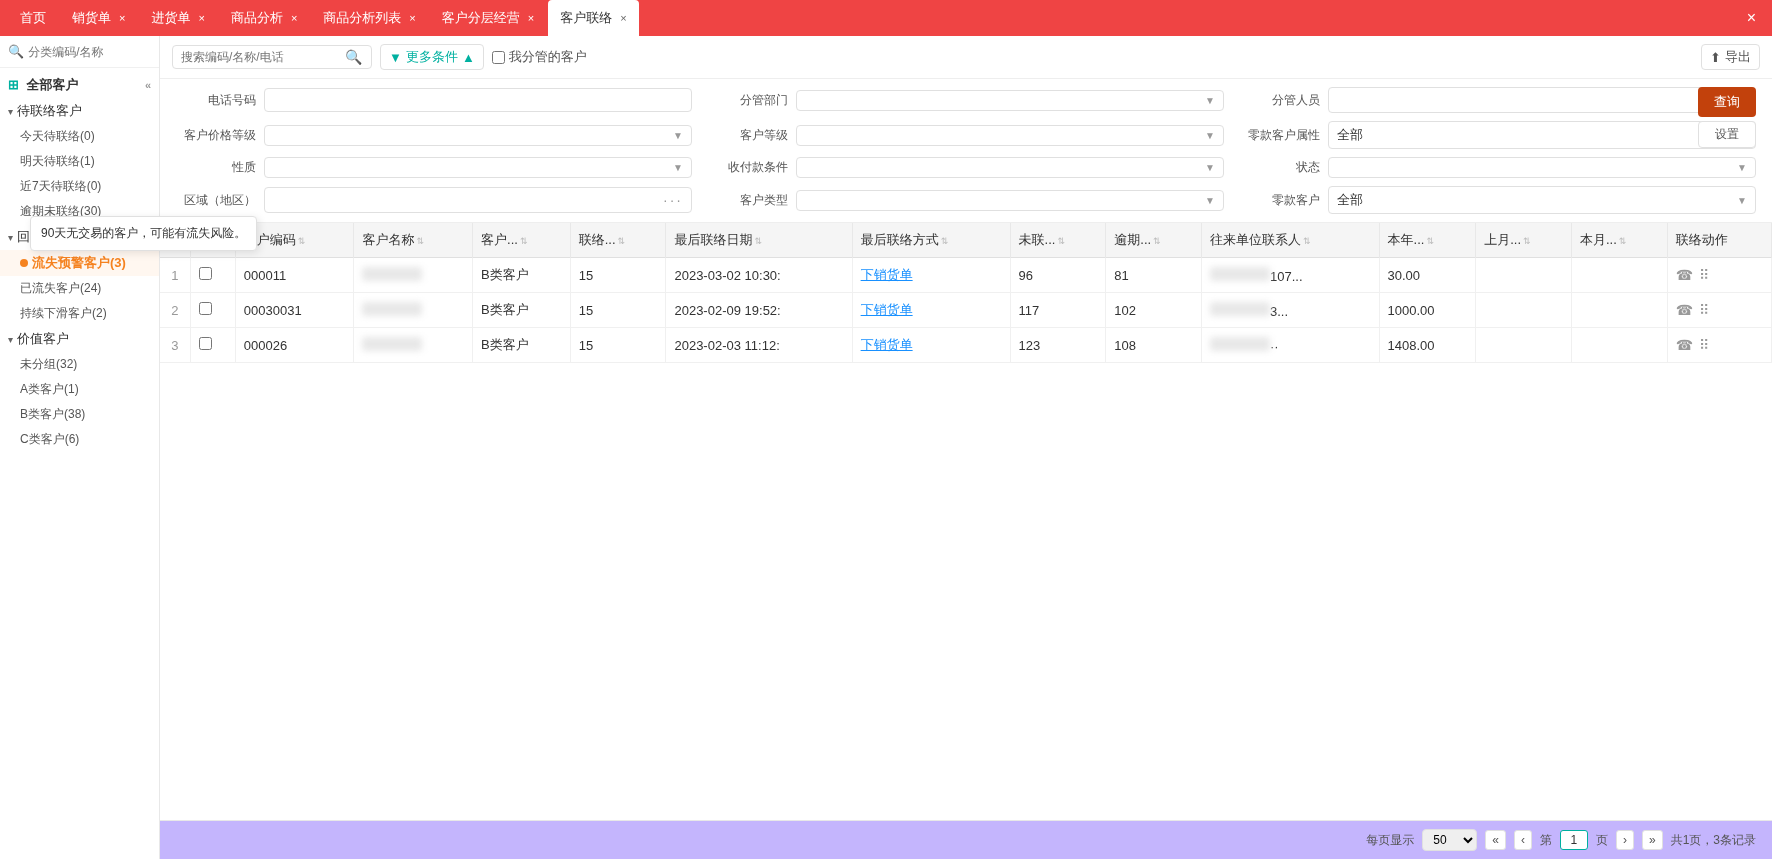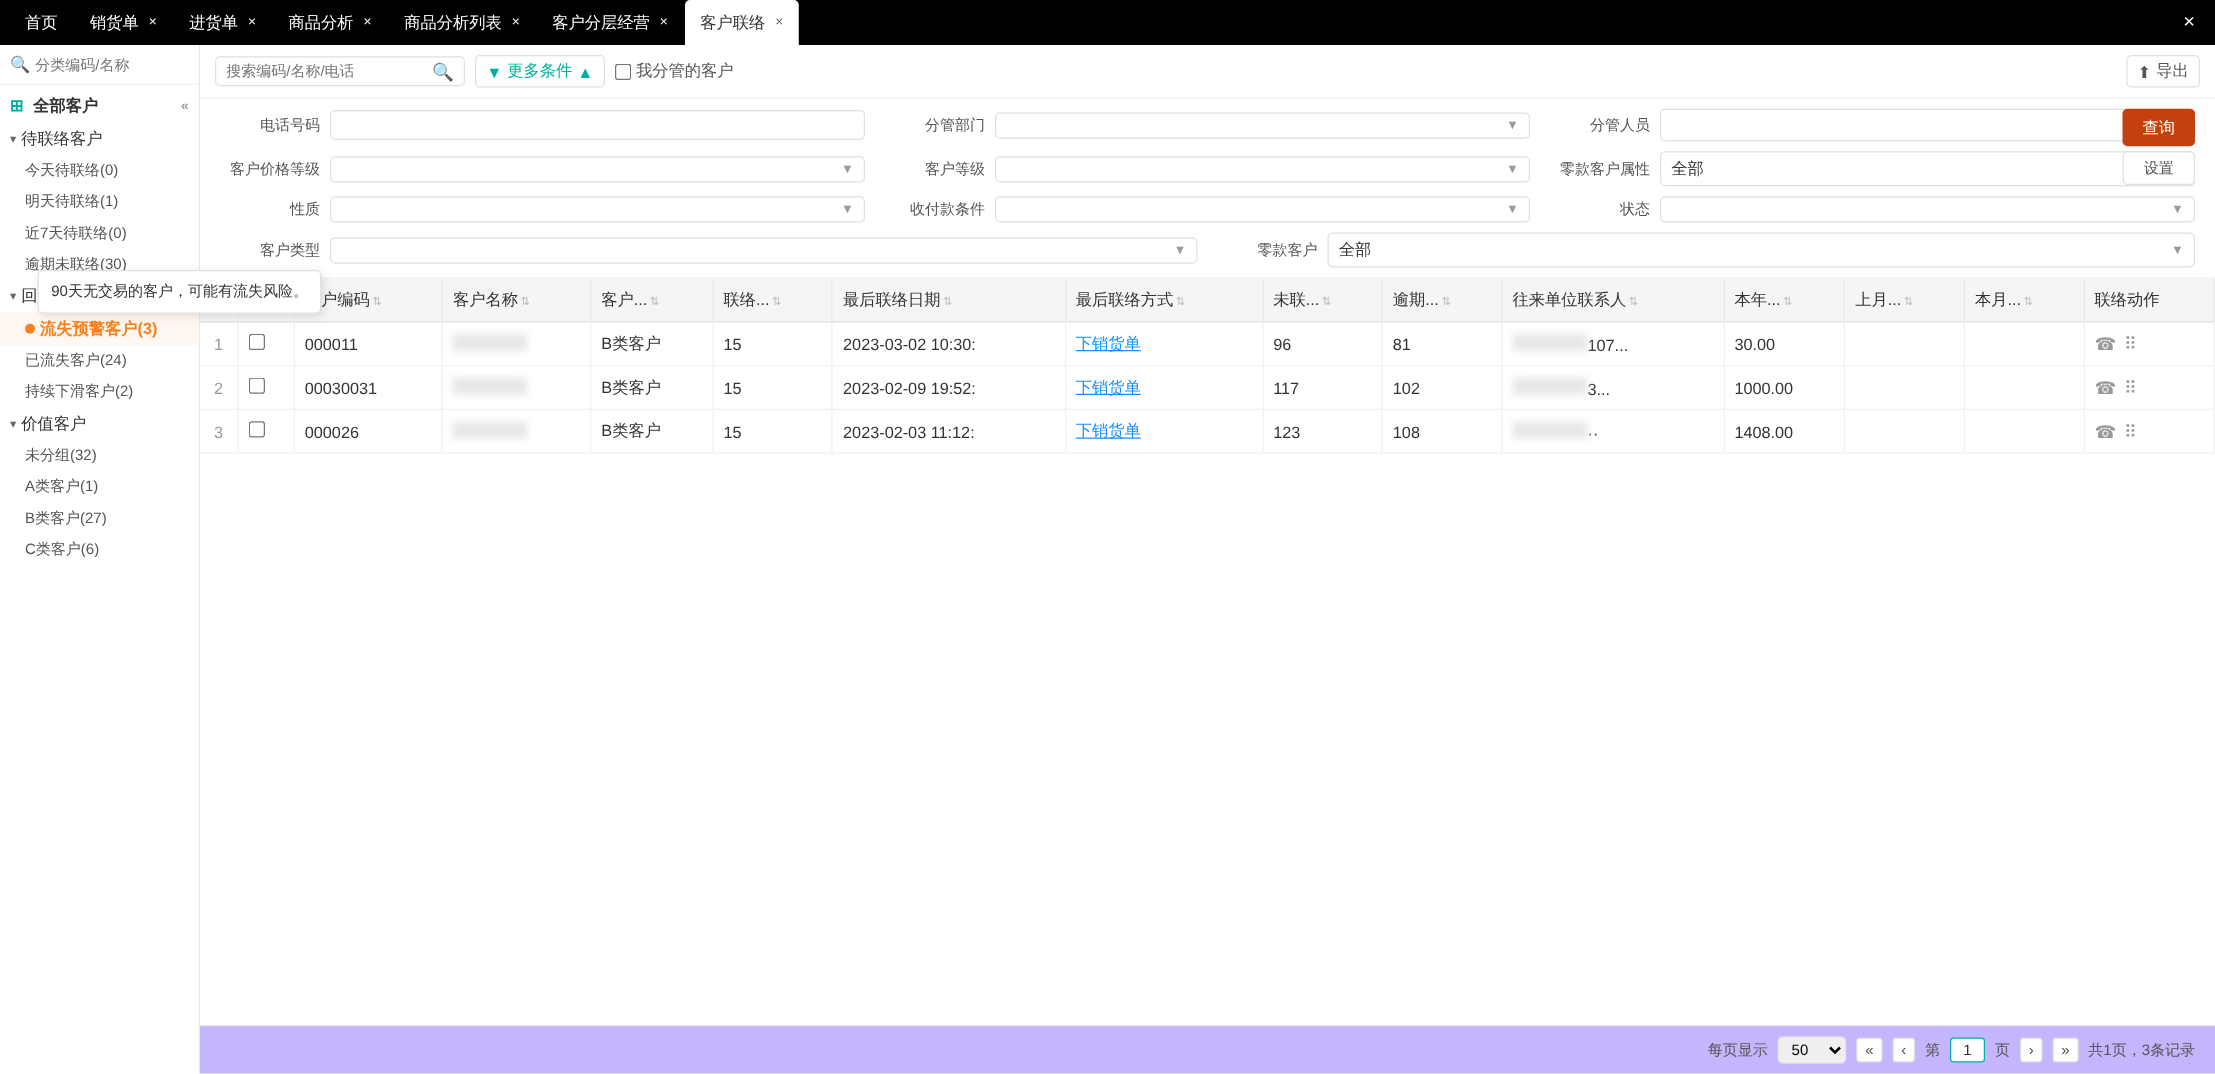--- a/index.html
+++ b/index.html
@@ -1,20 +1,20 @@
 <!DOCTYPE html>
 <html><head>
   <meta charset="utf-8">
   <style>
     * { box-sizing: border-box; margin: 0; padding: 0; font-family: 'Microsoft YaHei', Arial, sans-serif; font-size: 13px; }
     body { background: #f5f5f5; overflow: hidden; }
 
     
     .top-nav {
-      background: #000000;
+      background: #ef4444;
       height: 36px;
       display: flex;
       align-items: center;
       padding: 0 8px;
       gap: 2px;
     }
     .nav-tab {
       height: 36px;
       padding: 0 12px;
       display: flex;
@@ -416,21 +416,21 @@
           </span>
         </div>
         <div class="sidebar-item">已流失客户(24)</div>
         <div class="sidebar-item">持续下滑客户(2)</div>
         <div class="sidebar-group-header">
           <span class="triangle down">▾</span>
           <span>价值客户</span>
         </div>
         <div class="sidebar-item">未分组(32)</div>
         <div class="sidebar-item">A类客户(1)</div>
-        <div class="sidebar-item">B类客户(27)</div>
+        <div class="sidebar-item">B类客户(38)</div>
         <div class="sidebar-item">C类客户(6)</div>
       </div>
 
     <div class="tooltip-box">90天无交易的客户，可能有流失风险。</div>
   </div>
 
   <div class="content-area">
 
     <div class="toolbar">
       <div class="toolbar-search">
@@ -522,20 +522,27 @@
         <div class="filter-field">
           <span class="filter-label">状态</span>
           <div class="filter-select">
             <span></span>
               <span class="chevron">▼</span>
           </div>
         </div>
       </div>
 
       <div class="filter-row">
+        <div class="filter-field">
+          <span class="filter-label">区域（地区）</span>
+          <div class="filter-select">
+            <span></span>
+              <span class="filter-dots">···</span>
+          </div>
+        </div>
         <div class="filter-field">
           <span class="filter-label">客户类型</span>
           <div class="filter-select">
             <span></span>
               <span class="chevron">▼</span>
           </div>
         </div>
         <div class="filter-field">
           <span class="filter-label">零款客户</span>
           <div class="filter-select">

